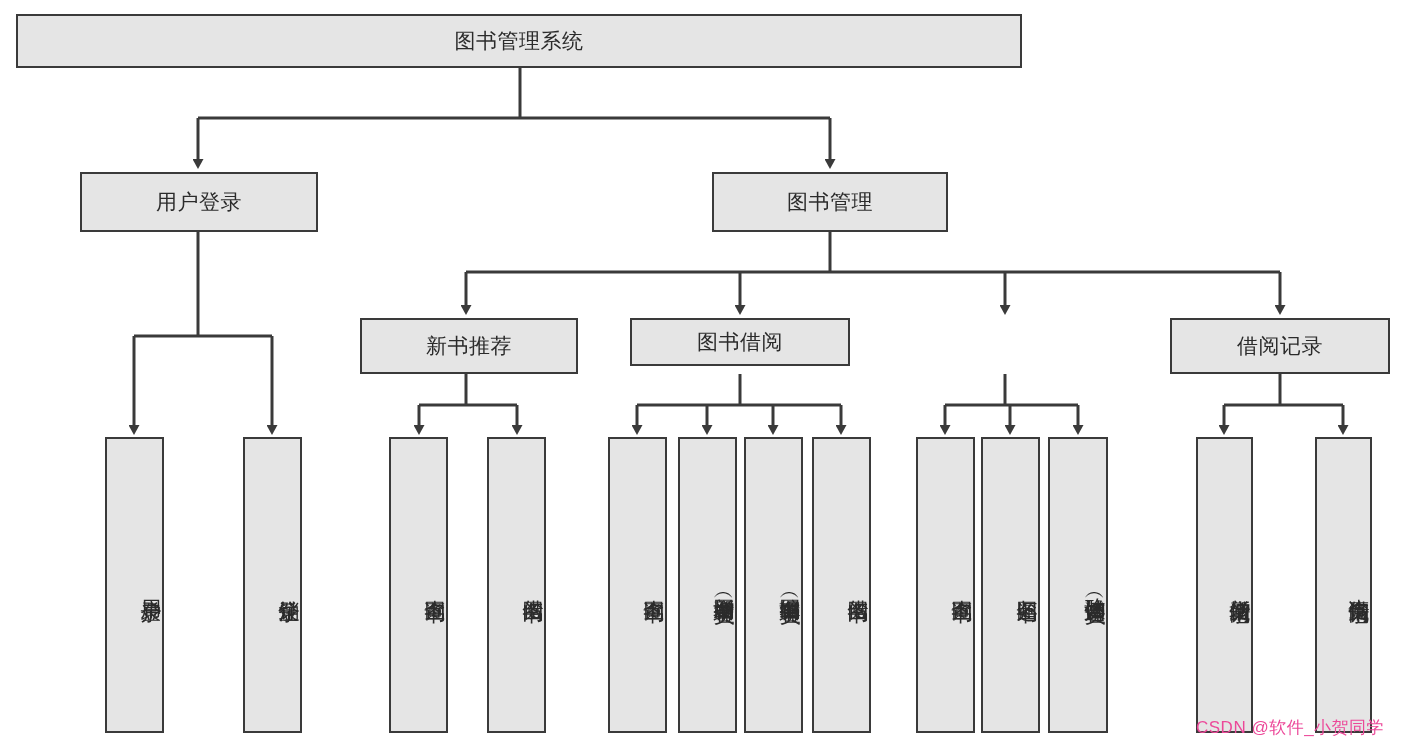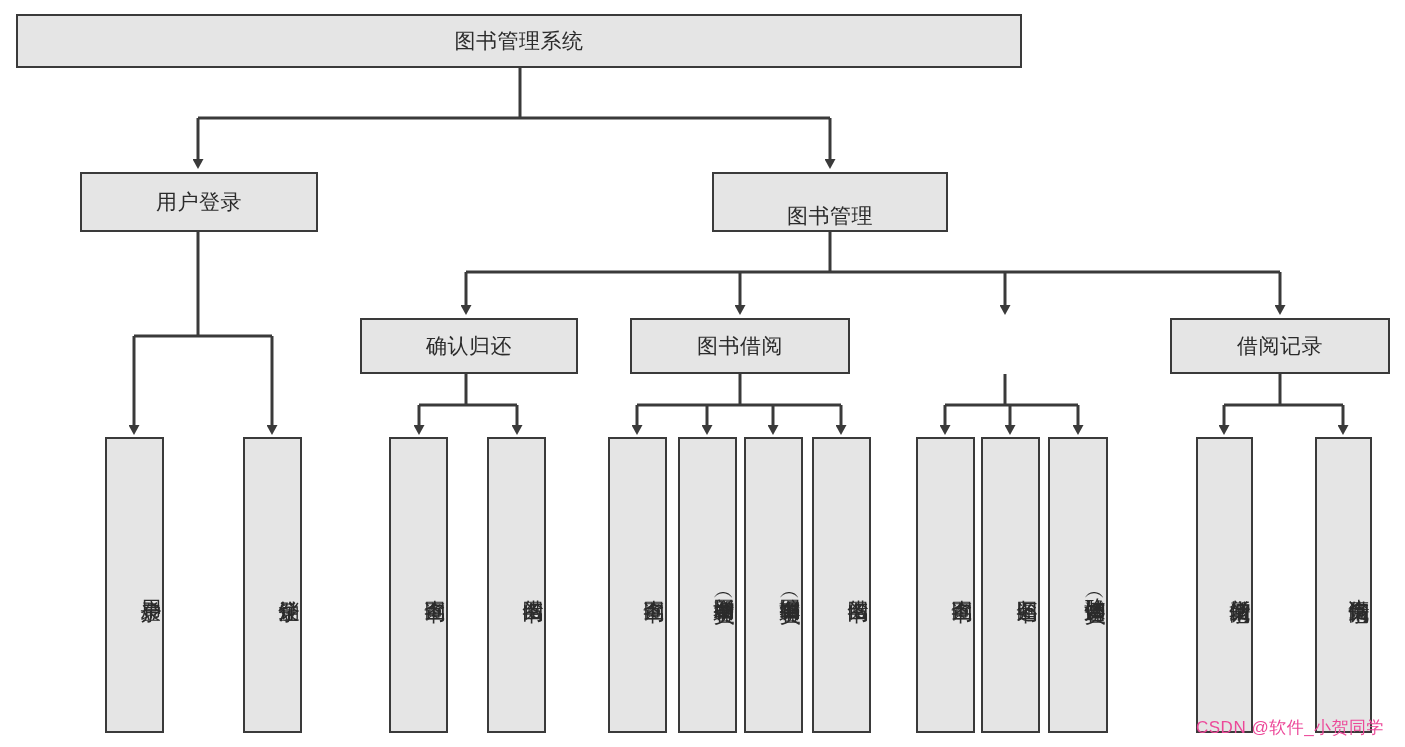--- a/index.html
+++ b/index.html
@@ -119,28 +119,28 @@
     </g>
   </svg>
 
   <div class="node node-h" style="left:16px;top:14px;width:1006px;height:54px;">
     <span>图书管理系统</span>
   </div>
 
   <div class="node node-h" style="left:80px;top:172px;width:238px;height:60px;">
     <span>用户登录</span>
   </div>
-  <div class="node node-h" style="left:712px;top:172px;width:236px;height:60px;align-items:flex-end;">
+  <div class="node node-h" style="left:712px;top:172px;width:236px;height:60px;">
     <span>图书管理</span>
   </div>
 
   <div class="node node-h" style="left:360px;top:318px;width:218px;height:56px;">
-    <span>确认归还</span>
+    <span>新书推荐</span>
   </div>
-  <div class="node node-h" style="left:630px;top:318px;width:220px;height:56px;">
+  <div class="node node-h" style="left:630px;top:318px;width:220px;height:48px;">
     <span>图书借阅</span>
   </div>
   <div class="node node-h" style="left:1170px;top:318px;width:220px;height:56px;">
     <span>借阅记录</span>
   </div>
 
   <div class="node node-v" style="left:105px;top:437px;width:59px;height:296px;">
     <span class="vtext">用户登录</span>
   </div>
   <div class="node node-v" style="left:243px;top:437px;width:59px;height:296px;">

